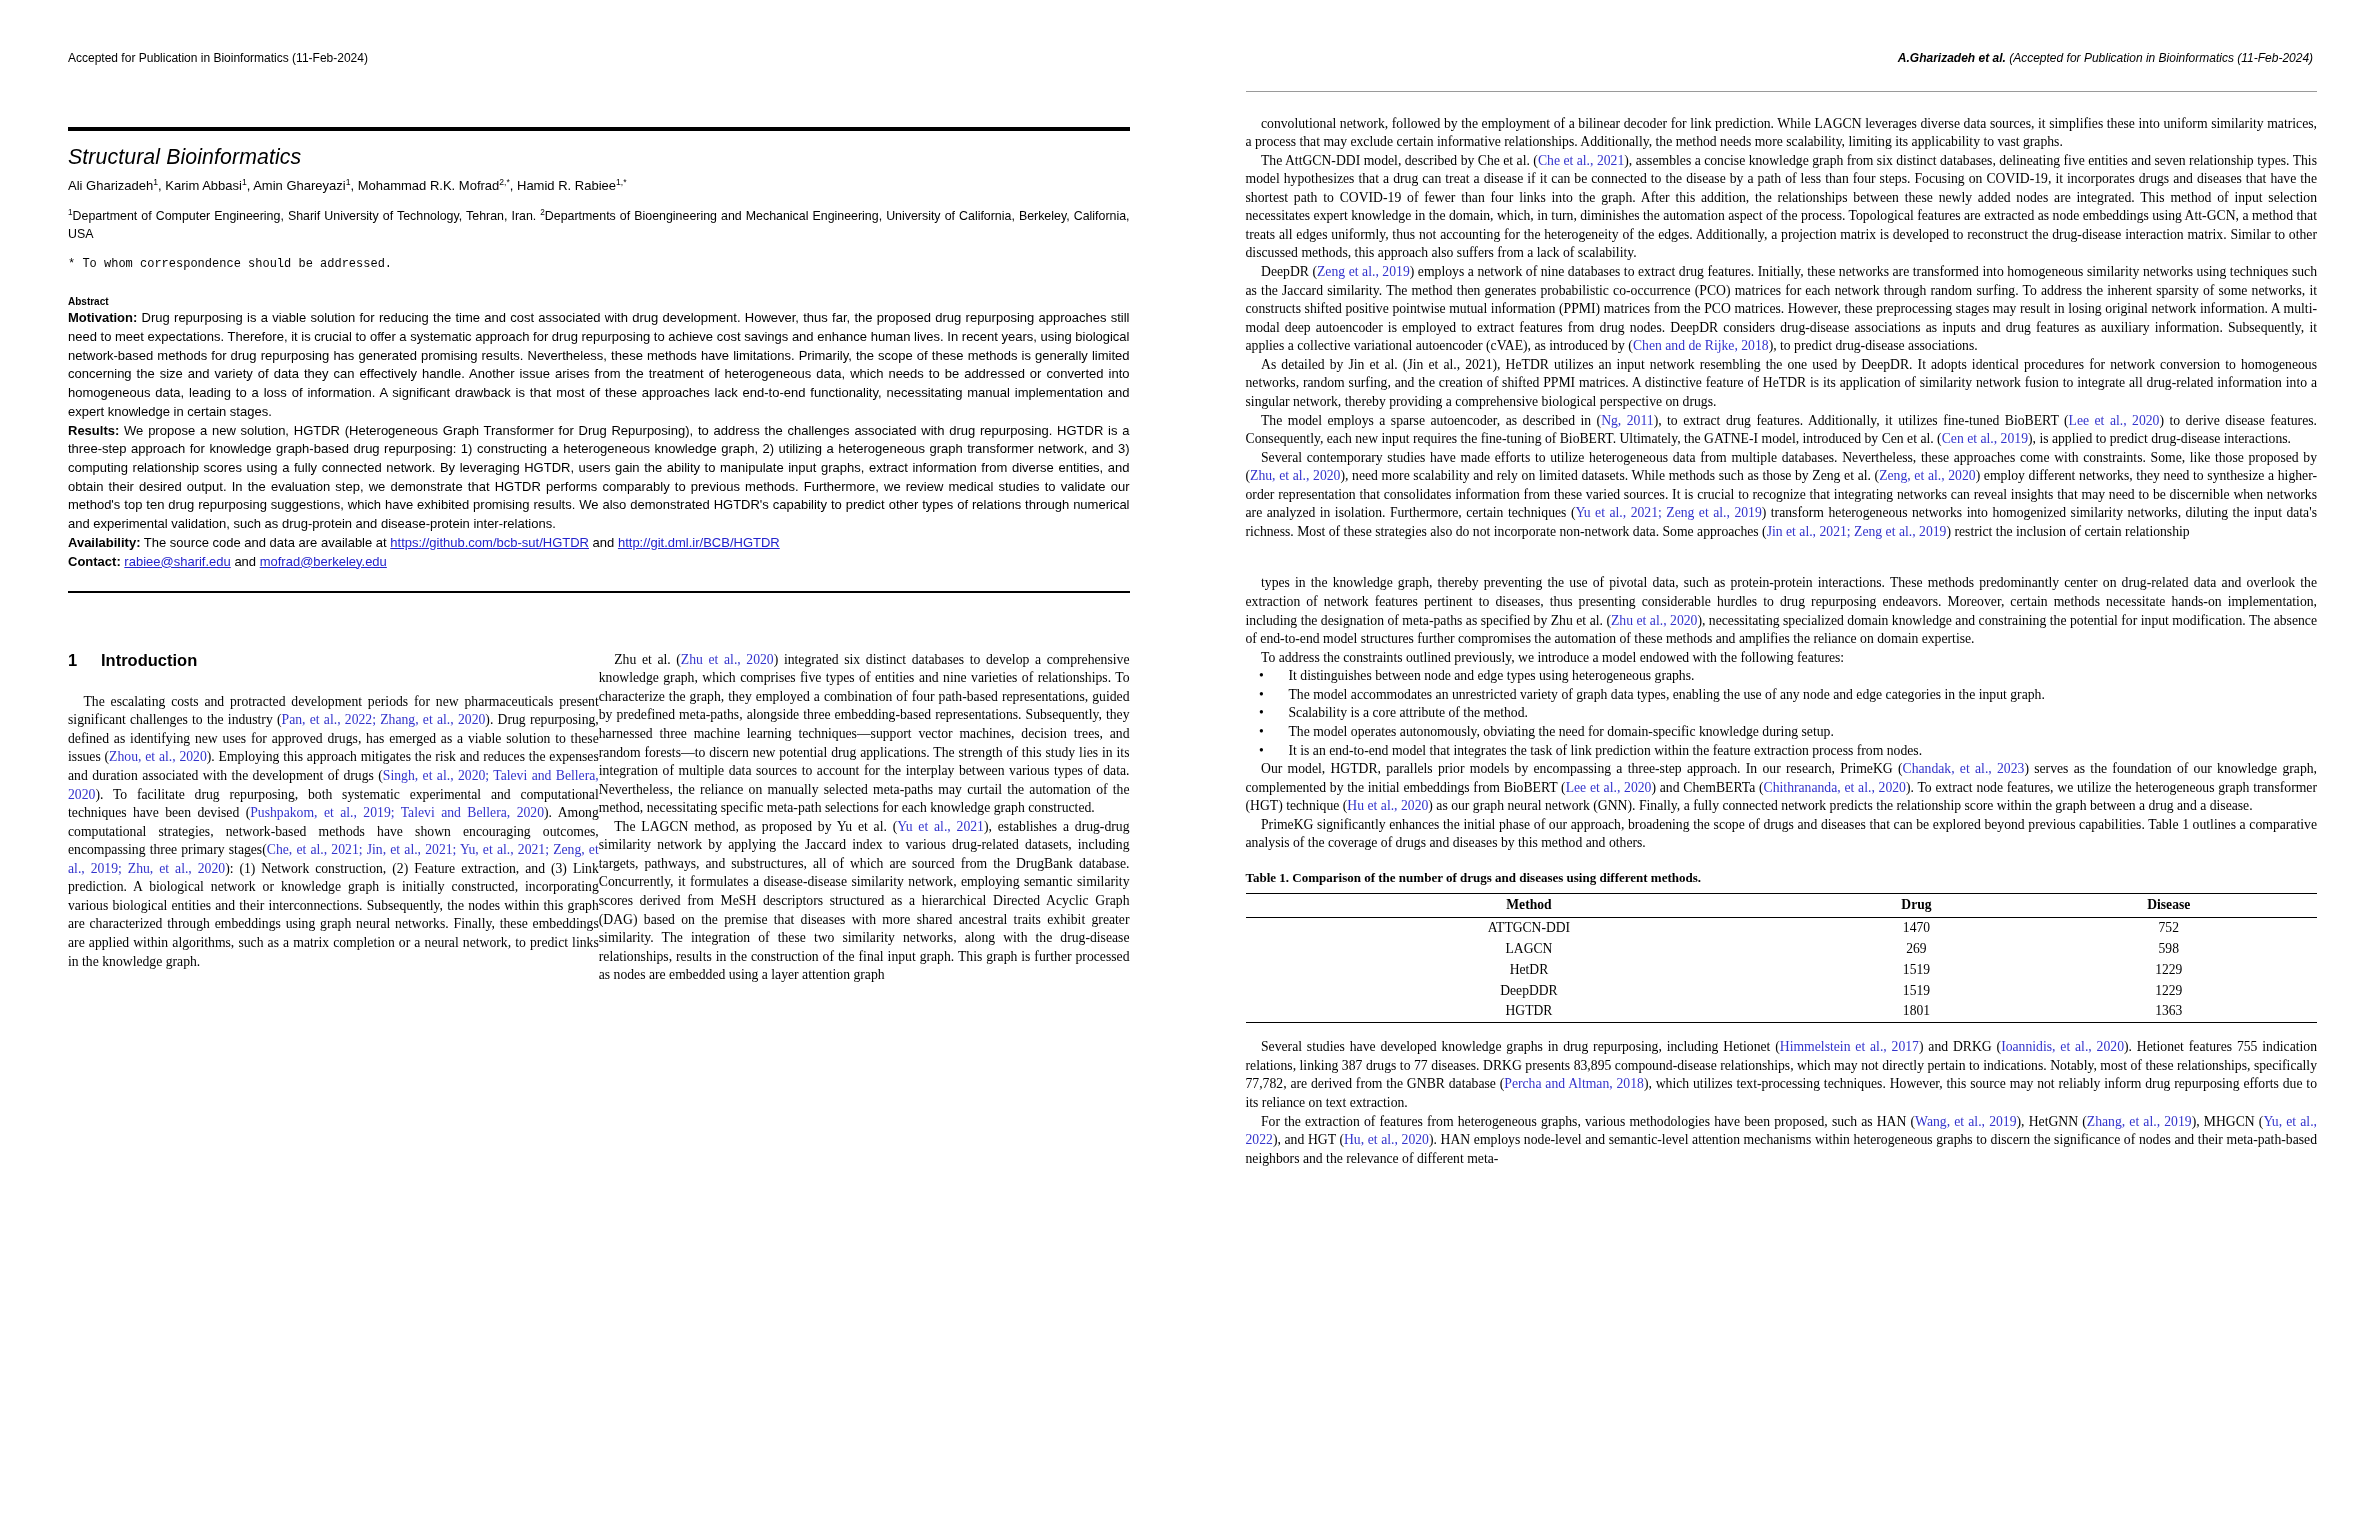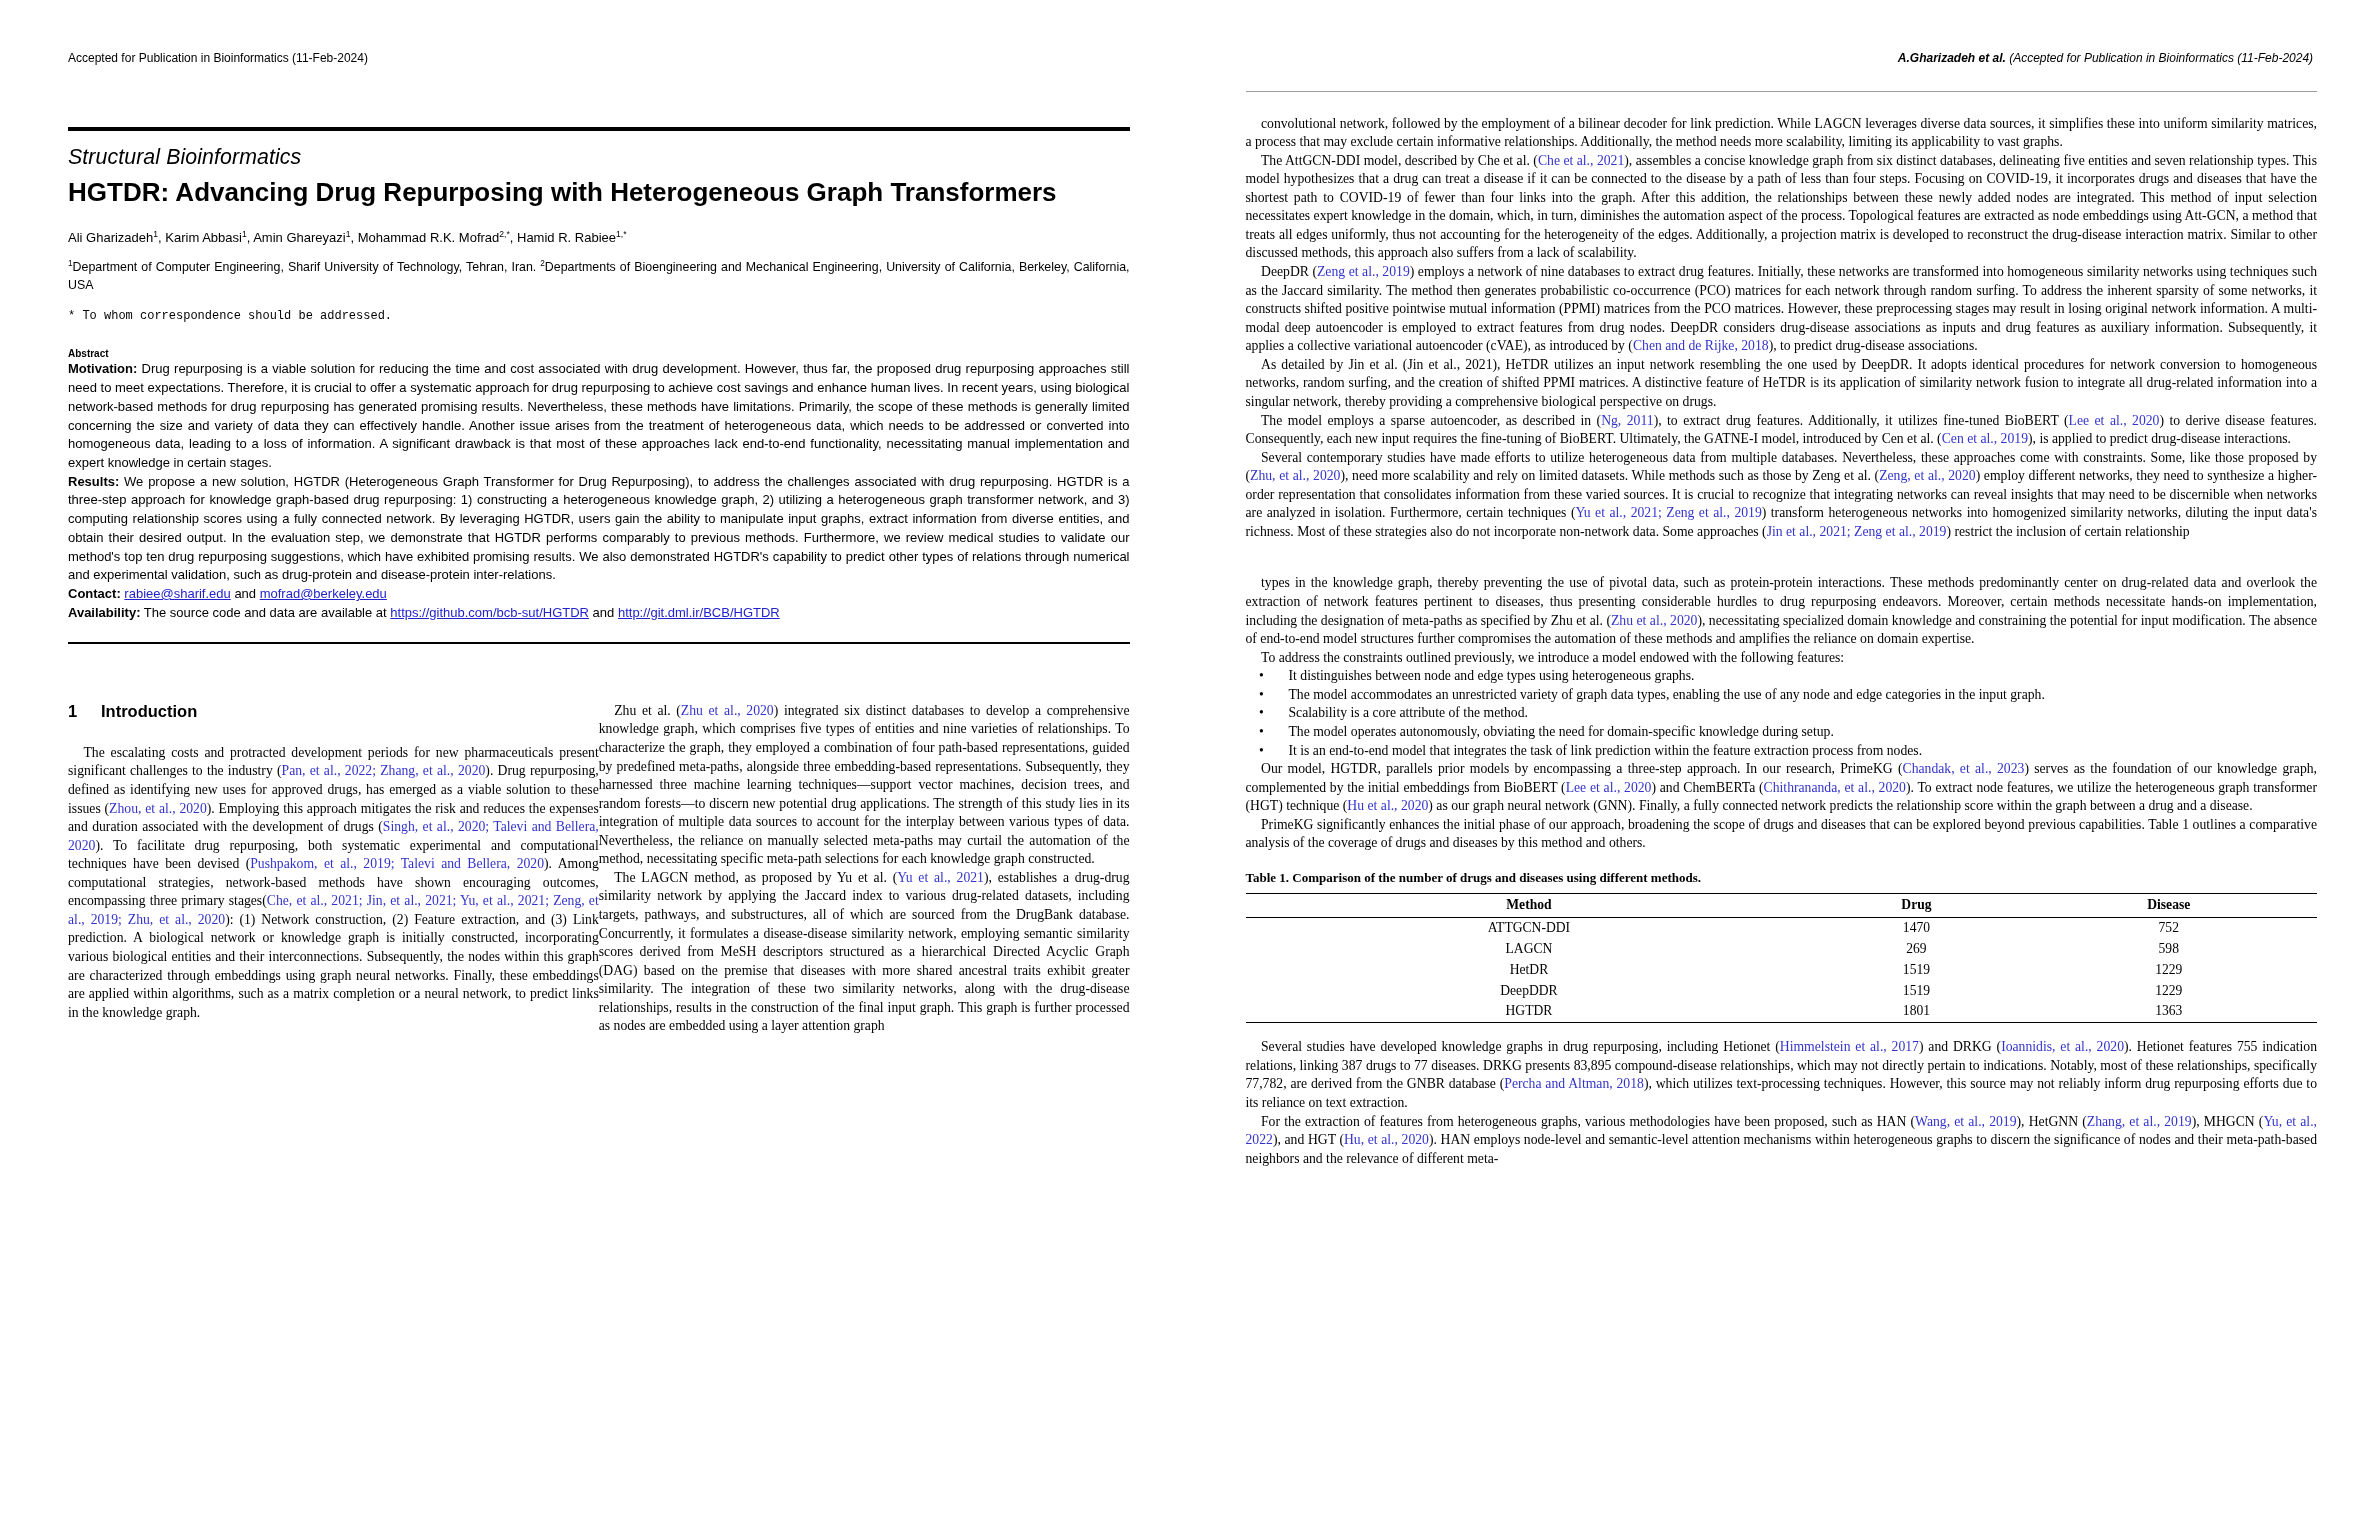--- a/index.html
+++ b/index.html
@@ -212,35 +212,34 @@
 <div class="spread">
 
   <div class="page page-left">
 
     <div class="runhead">Accepted for Publication in Bioinformatics (11-Feb-2024)</div>
 
     <div class="title-rule"></div>
 
     <div class="journal-section">Structural Bioinformatics</div>
 
-    <h1 class="paper-title">HGTDR: Advancing Drug Repurposing with Heterogeneous Graph Transformers</h1>
 
     <div class="authors">Ali Gharizadeh<sup>1</sup>, Karim Abbasi<sup>1</sup>, Amin Ghareyazi<sup>1</sup>, Mohammad R.K. Mofrad<sup>2,*</sup>, Hamid R. Rabiee<sup>1,*</sup></div>
 
     <div class="affil"><sup>1</sup>Department of Computer Engineering, Sharif University of Technology, Tehran, Iran. <sup>2</sup>Departments of Bioengineering and Mechanical Engineering, University of California, Berkeley, California, USA</div>
 
     <div class="corr-note">* To whom correspondence should be addressed.</div>
 
     <div class="abstract-head">Abstract</div>
 
     <div class="abstract-body">
       <p><b>Motivation:</b><span> Drug repurposing is a viable solution for reducing the time and cost associated with drug development. However, thus far, the proposed drug repurposing approaches still need to meet expectations. Therefore, it is crucial to offer a systematic approach for drug repurposing to achieve cost savings and enhance human lives. In recent years, using biological network-based methods for drug repurposing has generated promising results. Nevertheless, these methods have limitations. Primarily, the scope of these methods is generally limited concerning the size and variety of data they can effectively handle. Another issue arises from the treatment of heterogeneous data, which needs to be addressed or converted into homogeneous data, leading to a loss of information. A significant drawback is that most of these approaches lack end-to-end functionality, necessitating manual implementation and expert knowledge in certain stages.</span></p>
       <p><b>Results:</b><span> We propose a new solution, HGTDR (Heterogeneous Graph Transformer for Drug Repurposing), to address the challenges associated with drug repurposing. HGTDR is a three-step approach for knowledge graph-based drug repurposing: 1) constructing a heterogeneous knowledge graph, 2) utilizing a heterogeneous graph transformer network, and 3) computing relationship scores using a fully connected network. By leveraging HGTDR, users gain the ability to manipulate input graphs, extract information from diverse entities, and obtain their desired output. In the evaluation step, we demonstrate that HGTDR performs comparably to previous methods. Furthermore, we review medical studies to validate our method's top ten drug repurposing suggestions, which have exhibited promising results. We also demonstrated HGTDR's capability to predict other types of relations through numerical and experimental validation, such as drug-protein and disease-protein inter-relations.</span></p>
+      <p><b>Availability:</b><span> The source code and data are available at </span><a class="lnk" href="#">https://github.com/bcb-sut/HGTDR</a><span> and </span><a class="lnk" href="#">http://git.dml.ir/BCB/HGTDR</a></p>
       <p><b>Contact:</b><span> </span><a class="lnk" href="#">rabiee@sharif.edu</a><span> and </span><a class="lnk" href="#">mofrad@berkeley.edu</a></p>
-      <p><b>Availability:</b><span> The source code and data are available at </span><a class="lnk" href="#">https://github.com/bcb-sut/HGTDR</a><span> and </span><a class="lnk" href="#">http://git.dml.ir/BCB/HGTDR</a></p>
     </div>
 
     <div class="abs-rule"></div>
 
     <div class="cols2">
       <div class="col">
         <div class="sec-head">
           <span class="num">1</span><span>Introduction</span>
         </div>
         <div>

